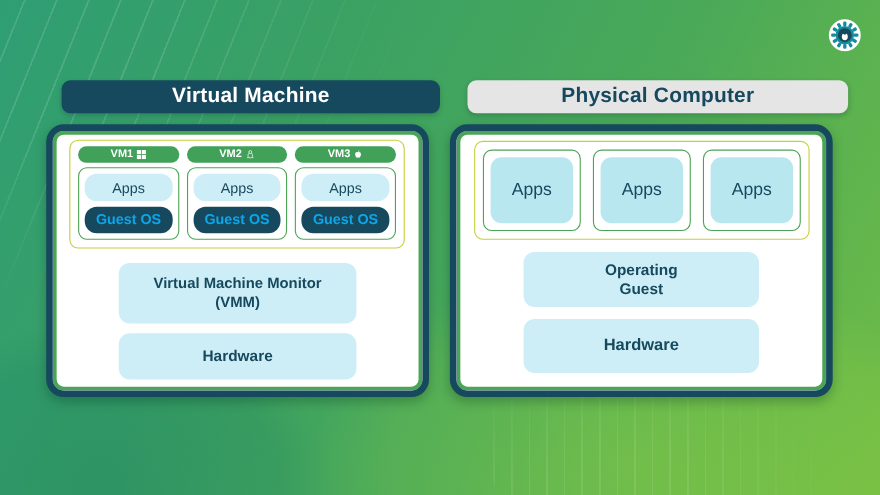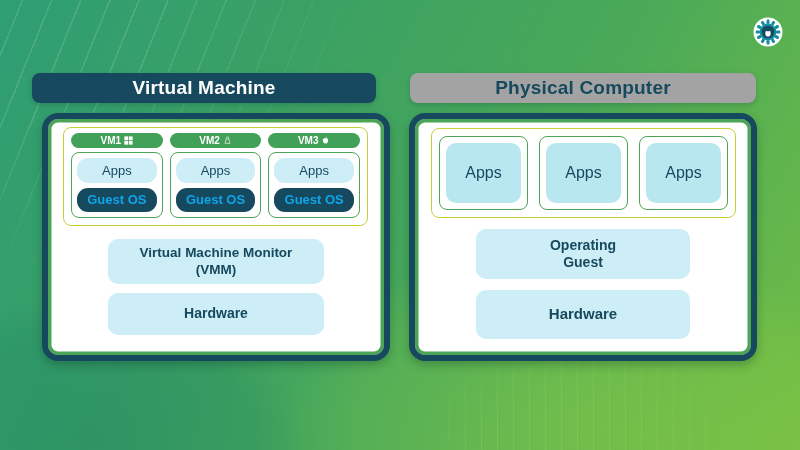--- a/index.html
+++ b/index.html
@@ -34,22 +34,22 @@
   }
   
   .logo{position:absolute;top:17px;right:17px;width:30px;height:30px;}
   
   .hdr{
     position:absolute;top:73px;height:30px;border-radius:8px;
     display:flex;align-items:center;justify-content:center;
     font-weight:bold;font-size:19px;letter-spacing:0.2px;
     box-shadow:0 2px 5px rgba(0,40,40,0.22);
   }
-  .hdr-left{left:32px;width:344px;background:#17495e;color:#ffffff;}
-  .hdr-right{left:410px;width:346px;background:#a3a3a3;color:#17495e;}
+  .hdr-left{left:56px;width:344px;background:#17495e;color:#ffffff;}
+  .hdr-right{left:425px;width:346px;background:#e5e5e5;color:#17495e;}
   
   .frame{
     position:absolute;top:113px;height:248px;box-sizing:border-box;
     border:6px solid #17495e;border-radius:16px;background:#ffffff;
     box-shadow:inset 0 0 0 3.5px #4ca456,0 4px 10px rgba(0,40,30,0.28);
   }
   .frame-left{left:42px;width:348px;}
   .frame-right{left:409px;width:348px;}
   
   .zone{
@@ -89,21 +89,21 @@
     flex:1;background:#b9e7f0;border-radius:10px;
     display:flex;align-items:center;justify-content:center;
     font-size:16px;color:#17495e;
   }
   
   .block{
     background:#cdeef6;border-radius:10px;color:#17495e;font-weight:bold;
     display:flex;flex-direction:column;align-items:center;justify-content:center;
     line-height:1.25;text-align:center;
   }
-  .vmm-block{margin:13px auto 0;width:216px;height:45px;font-size:13.5px;}
+  .vmm-block{margin:13px auto 0;width:216px;height:55px;font-size:13.5px;}
   .hw-block-left{margin:9px auto 0;width:216px;height:42px;font-size:14px;}
   .os-block{margin:11px auto 11px;width:214px;height:50px;font-size:14px;}
   .hw-block-right{margin:9px auto 0;width:214px;height:49px;font-size:15px;}
   .os-icon{display:inline-flex;width:9px;height:9px;}
   .os-icon svg{width:100%;height:100%;}
 </style>
 </head>
 <body>
 
 <div class="stage">

